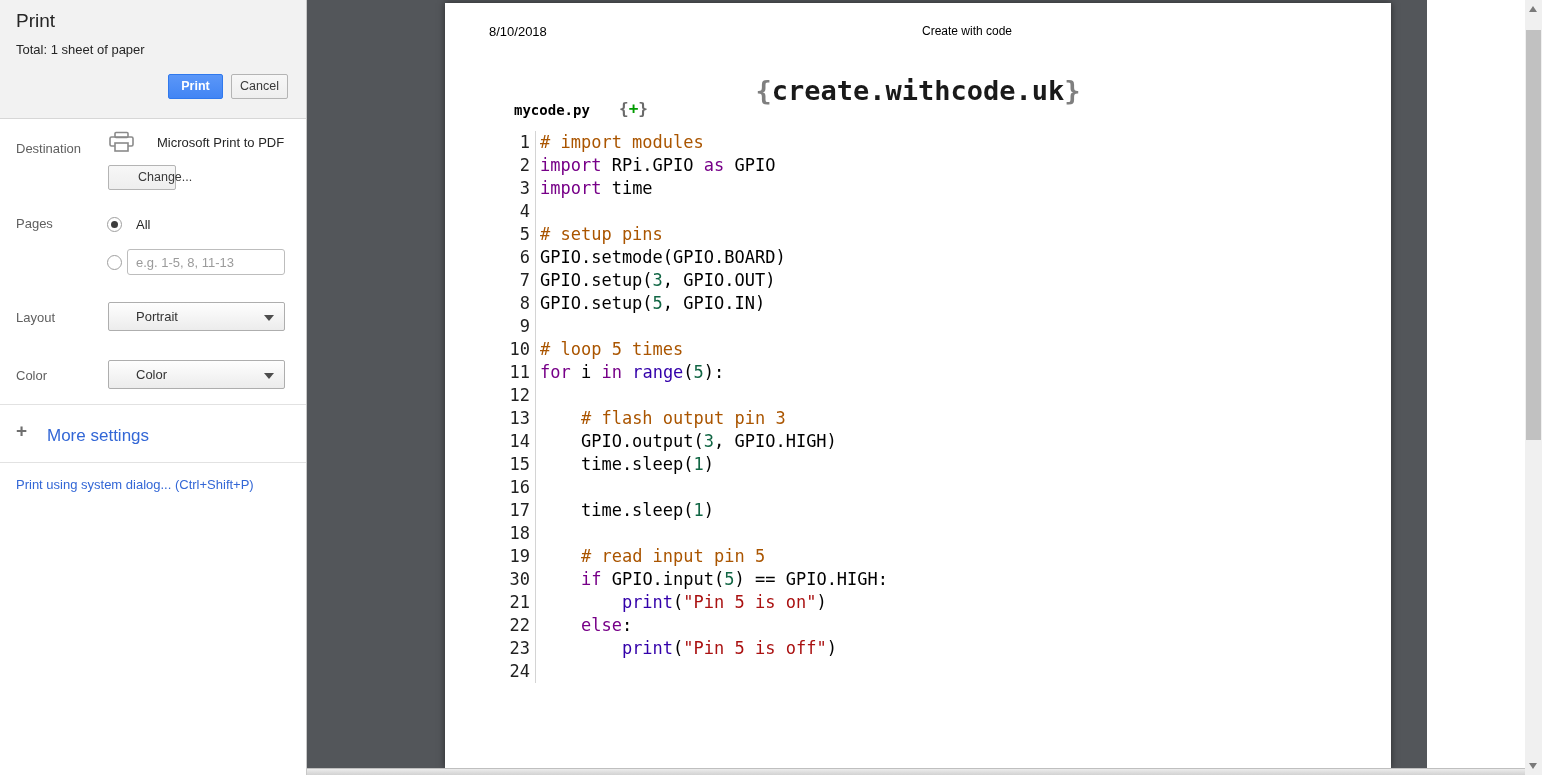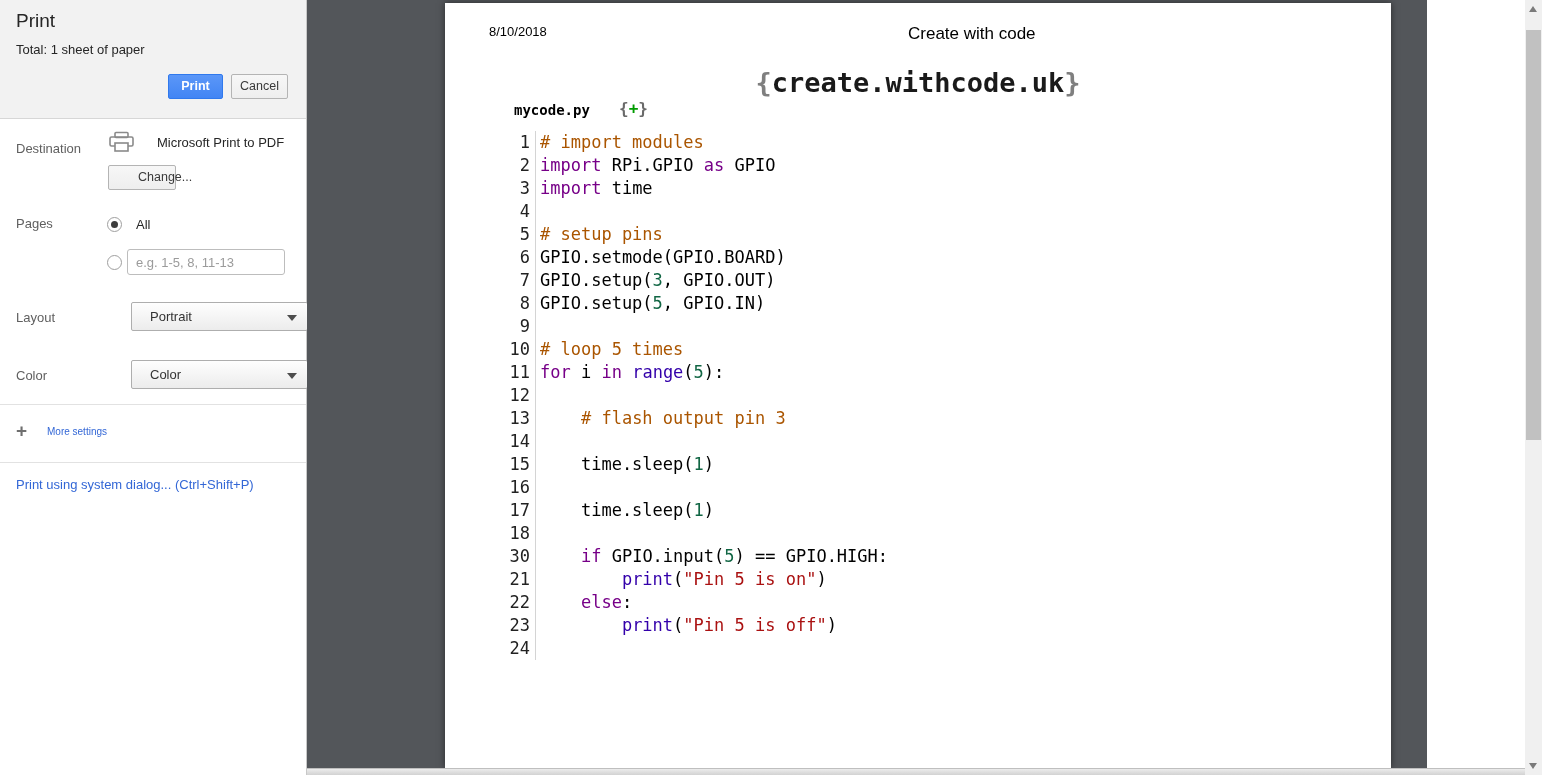--- a/index.html
+++ b/index.html
@@ -18,35 +18,35 @@
   .dest-name{position:absolute;left:141px;top:135px;font-size:13px;color:#262626;margin-left:16px;}
   .printer-ic{position:absolute;left:109px;top:131px;}
   .btn-change{left:108px;top:165px;width:68px;background:linear-gradient(#f7f7f7,#eee);border:1px solid #b4b4b4;color:#3a3a3a;padding-left:29px;}
   .radio{position:absolute;width:15px;height:15px;border:1px solid #9f9f9f;border-radius:50%;background:#fff;box-sizing:border-box;}
   .radio .dot{position:absolute;left:3px;top:3px;width:7px;height:7px;border-radius:50%;background:#3d3d3d;}
   .radio-all{left:107px;top:217px;}
   .radio-range{left:107px;top:255px;}
   .radio-label{position:absolute;left:136px;top:217px;font-size:13px;color:#262626;}
   .range-input{position:absolute;left:127px;top:249px;width:158px;height:26px;border:1px solid #bdbdbd;border-radius:3px;box-sizing:border-box;padding:0 0 0 8px;font-size:13px;font-family:"Liberation Sans",sans-serif;color:#333;outline:none;}
   .range-input::placeholder{color:#9b9b9b;}
-  .select{position:absolute;width:177px;height:29px;border:1px solid #aeaeae;border-radius:2px;background:linear-gradient(#fefefe,#ececec);box-sizing:border-box;font-size:13px;color:#333;line-height:27px;padding-left:18px;cursor:default;margin-left:23px;}
+  .select{position:absolute;width:177px;height:29px;border:1px solid #aeaeae;border-radius:2px;background:linear-gradient(#fefefe,#ececec);box-sizing:border-box;font-size:13px;color:#333;line-height:27px;padding-left:27px;cursor:default;}
   .select .arrow{position:absolute;right:10px;top:12px;width:0;height:0;border-left:5px solid transparent;border-right:5px solid transparent;border-top:6px solid #4d4d4d;}
   .sel-layout{left:108px;top:302px;}
   .sel-color{left:108px;top:360px;}
   .divider{position:absolute;left:0;width:100%;height:1px;background:#e2e2e2;}
   .plus-ic{position:absolute;left:16px;top:421px;font-size:19px;font-weight:bold;color:#6f6f6f;line-height:19px;}
-  .more-link{position:absolute;left:47px;top:426px;font-size:10px;color:#3367d6;cursor:pointer;}
+  .more-link{position:absolute;left:47px;top:426px;font-size:17px;color:#3367d6;cursor:pointer;}
   .sys-link{position:absolute;left:16px;top:477px;font-size:13px;color:#3367d6;cursor:pointer;}
 
   
   .preview{position:absolute;left:307px;top:0;width:1120px;height:775px;background:#53565a;}
   .page{position:absolute;left:138px;top:3px;width:946px;height:765px;background:#fff;box-shadow:0 0 7px rgba(0,0,0,.5);}
   .pg-date{position:absolute;left:44px;top:21px;font-size:13px;color:#000;}
-  .pg-doctitle{position:absolute;left:463px;top:21px;font-size:17px;color:#000;}
-  .pg-sitetitle{position:absolute;left:0;top:64px;width:100%;text-align:center;font-family:"DejaVu Sans Mono",monospace;font-weight:bold;font-size:27px;color:#1a1a1a;}
+  .pg-doctitle{position:absolute;left:477px;top:21px;font-size:12px;color:#000;}
+  .pg-sitetitle{position:absolute;left:0;top:72px;width:100%;text-align:center;font-family:"DejaVu Sans Mono",monospace;font-weight:bold;font-size:27px;color:#1a1a1a;}
   .pg-sitetitle .brace{color:#7f7f7f;}
   .pg-filename{position:absolute;left:69px;top:99px;font-family:"DejaVu Sans Mono",monospace;font-weight:bold;font-size:14px;color:#000;}
   .pg-logo{position:absolute;left:174px;top:96px;font-family:"DejaVu Sans Mono",monospace;font-weight:bold;font-size:16px;color:#6a6a6a;}
   .pg-logo .plus{color:#009b00;}
 
   .code{position:absolute;left:0;top:128px;right:0;}
   .code-line{display:flex;height:23px;line-height:23px;font-family:"DejaVu Sans Mono",monospace;font-size:17px;}
   .ln{flex:none;width:91px;box-sizing:border-box;text-align:right;padding-right:5px;border-right:1px solid #d4d4d4;color:#222;}
   .lc{padding-left:4px;white-space:pre;}
   .tk-k{color:var(--kw,#770088);}
@@ -170,35 +170,40 @@
           <div class="code-line">
             <span class="ln">12</span>
             <span class="lc"></span>
           </div>
           <div class="code-line">
             <span class="ln">13</span>
             <span class="lc"><span class="tk-p">    </span><span class="tk-c"># flash output pin 3</span></span>
           </div>
           <div class="code-line">
             <span class="ln">14</span>
+            <span class="lc"><span class="tk-p">    GPIO.output(</span><span class="tk-n">3</span><span class="tk-p">, GPIO.HIGH)</span></span>
           </div>
           <div class="code-line">
             <span class="ln">15</span>
             <span class="lc"><span class="tk-p">    time.sleep(</span><span class="tk-n">1</span><span class="tk-p">)</span></span>
           </div>
           <div class="code-line">
             <span class="ln">16</span>
           </div>
           <div class="code-line">
             <span class="ln">17</span>
             <span class="lc"><span class="tk-p">    time.sleep(</span><span class="tk-n">1</span><span class="tk-p">)</span></span>
           </div>
           <div class="code-line">
             <span class="ln">18</span>
             <span class="lc"></span>
+          </div>
+          <div class="code-line">
+            <span class="ln">19</span>
+            <span class="lc"><span class="tk-p">    </span><span class="tk-c"># read input pin 5</span></span>
           </div>
           <div class="code-line">
             <span class="ln">30</span>
             <span class="lc"><span class="tk-p">    </span><span class="tk-k">if</span><span class="tk-p"> GPIO.input(</span><span class="tk-n">5</span><span class="tk-p">) == GPIO.HIGH:</span></span>
           </div>
           <div class="code-line">
             <span class="ln">21</span>
             <span class="lc"><span class="tk-p">        </span><span class="tk-b">print</span><span class="tk-p">(</span><span class="tk-s">"Pin 5 is on"</span><span class="tk-p">)</span></span>
           </div>
           <div class="code-line">

